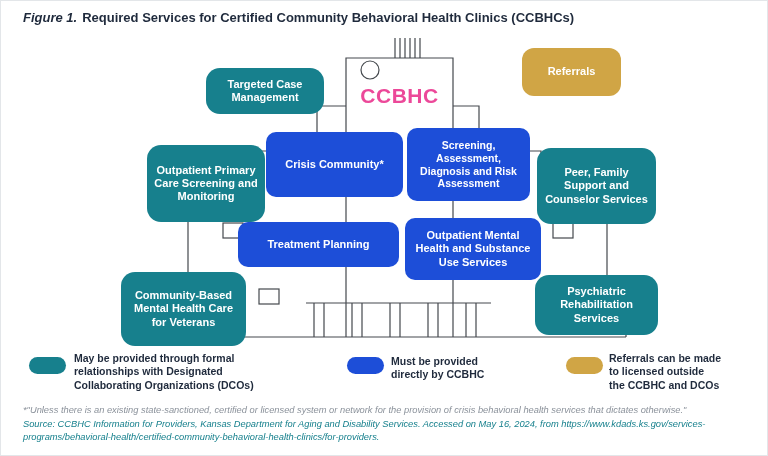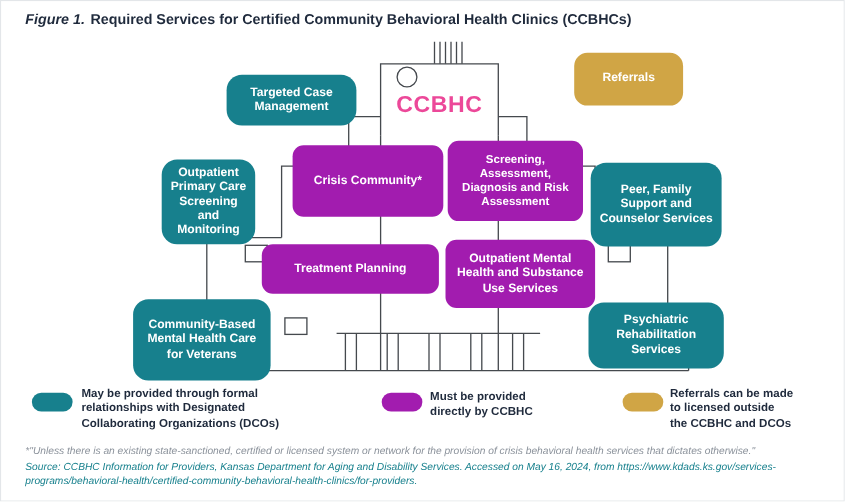--- a/index.html
+++ b/index.html
@@ -11,21 +11,21 @@
   .header { position:absolute; left:22px; top:9px; font-size:13px; color:#1f2a3c; white-space:nowrap; }
   .fig-label { font-style:italic; font-weight:600; margin-right:5px; }
   .fig-title { font-weight:bold; }
   svg.building { position:absolute; left:0; top:0; }
   .node {
     position:absolute; display:flex; align-items:center; justify-content:center;
     text-align:center; color:#ffffff; font-weight:bold; font-size:11px;
     line-height:1.2; padding:4px 7px;
   }
   .teal { background:#17808D; border-radius:14px; }
-  .gray { background:#a21caf; border-radius:10px; }
+  .gray { background:#1d4ed8; border-radius:10px; }
   .gold { background:#D0A545; border-radius:12px; }
   .ccbhc-label {
     position:absolute; left:345px; top:83px; width:107px; text-align:center;
     font-size:21px; font-weight:bold; color:#ec4899; letter-spacing:0.5px;
   }
   .legend-pill { position:absolute; width:37px; height:17px; border-radius:9px; }
   .legend-text {
     position:absolute; font-size:10.5px; font-weight:bold; color:#1f2a3c;
     line-height:1.27; white-space:pre-line;
   }
@@ -83,21 +83,21 @@
   <div class="ccbhc-label">CCBHC</div>
 
   <div class="node teal" style="left:205px;top:67px;width:118px;height:46px;">Targeted Case Management</div>
 
   <div class="node gold" style="left:521px;top:47px;width:99px;height:48px;">Referrals</div>
 
   <div class="node gray" style="left:265px;top:131px;width:137px;height:65px;">Crisis Community*</div>
 
   <div class="node gray" style="left:406px;top:127px;width:123px;height:73px;font-size:10.5px;">Screening, Assessment, Diagnosis and Risk Assessment</div>
 
-  <div class="node teal" style="left:146px;top:144px;width:85px;height:77px;">Outpatient Primary Care Screening and Monitoring</div>
+  <div class="node teal" style="left:146px;top:144px;width:118px;height:77px;">Outpatient Primary Care Screening and Monitoring</div>
 
   <div class="node teal" style="left:536px;top:147px;width:119px;height:76px;">Peer, Family Support and Counselor Services</div>
 
   <div class="node gray" style="left:237px;top:221px;width:161px;height:45px;">Treatment Planning</div>
 
   <div class="node gray" style="left:404px;top:217px;width:136px;height:62px;">Outpatient Mental Health and Substance Use Services</div>
 
   <div class="node teal" style="left:120px;top:271px;width:125px;height:74px;">Community-Based Mental Health Care for Veterans</div>
 
   <div class="node teal" style="left:534px;top:274px;width:123px;height:60px;">Psychiatric Rehabilitation Services</div>

